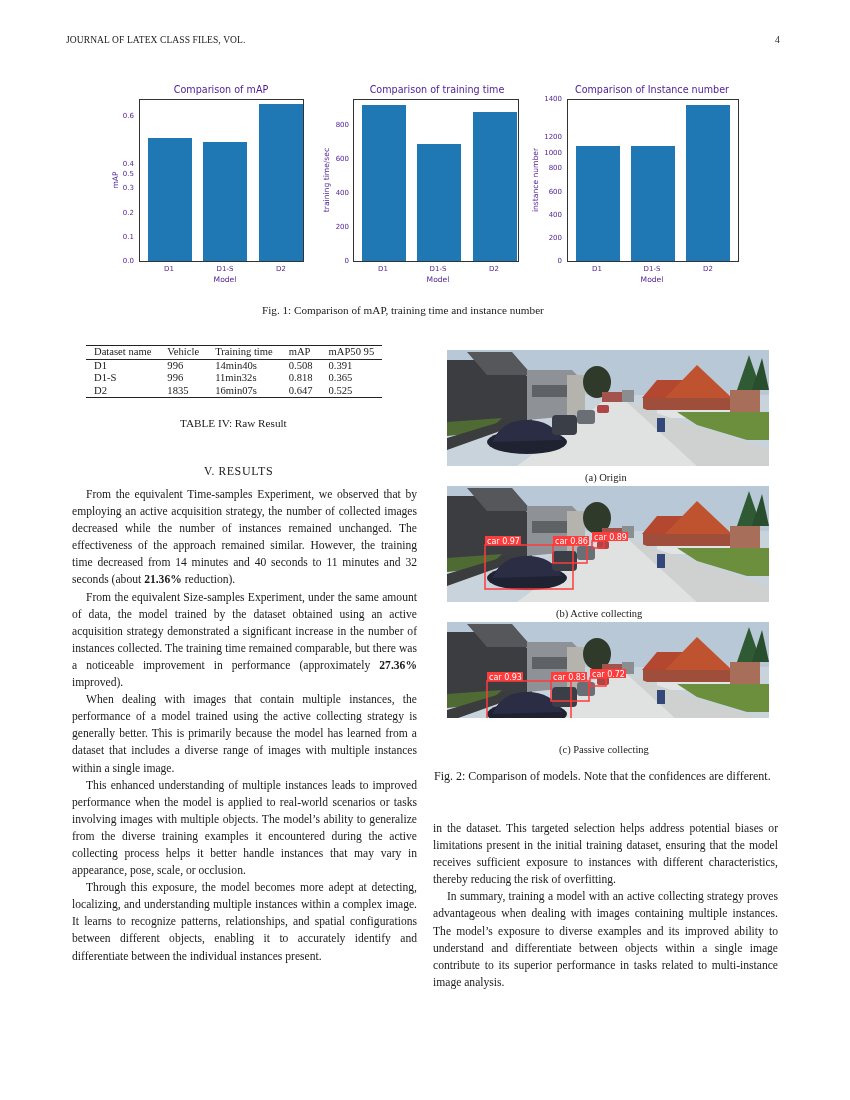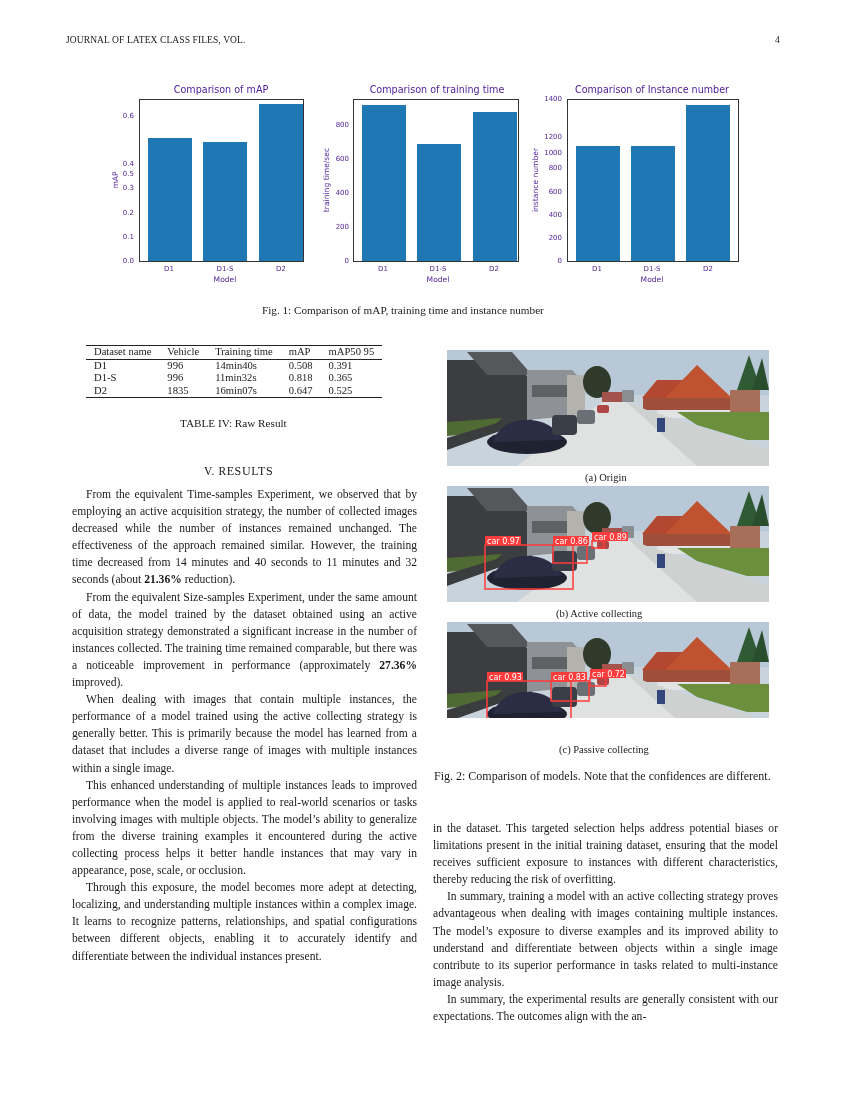--- a/index.html
+++ b/index.html
@@ -235,14 +235,13 @@
     <text class="det-label" x="145" y="54.5">car 0.72</text>
   </svg>
 </div>
 <div class="abs caption" style="left:559px;top:744px;font-size:10.5px;">(c) Passive collecting</div>
 
 <div class="abs caption" style="left:434px;top:769px;font-size:12px;">Fig. 2: Comparison of models. Note that the confidences are different.</div>
 
 <div class="col" style="left:433px;top:820px;">
   <p class="noindent">in the dataset. This targeted selection helps address potential biases or limitations present in the initial training dataset, ensuring that the model receives sufficient exposure to instances with different characteristics, thereby reducing the risk of overfitting.</p>
   <p>In summary, training a model with an active collecting strategy proves advantageous when dealing with images containing multiple instances. The model’s exposure to diverse examples and its improved ability to understand and differentiate between objects within a single image contribute to its superior performance in tasks related to multi-instance image analysis.</p>
-  <p>In summary, the experimental results are generally consistent with our expectations. The outcomes align with the an-</p>
 </div>
 
 </body></html>

